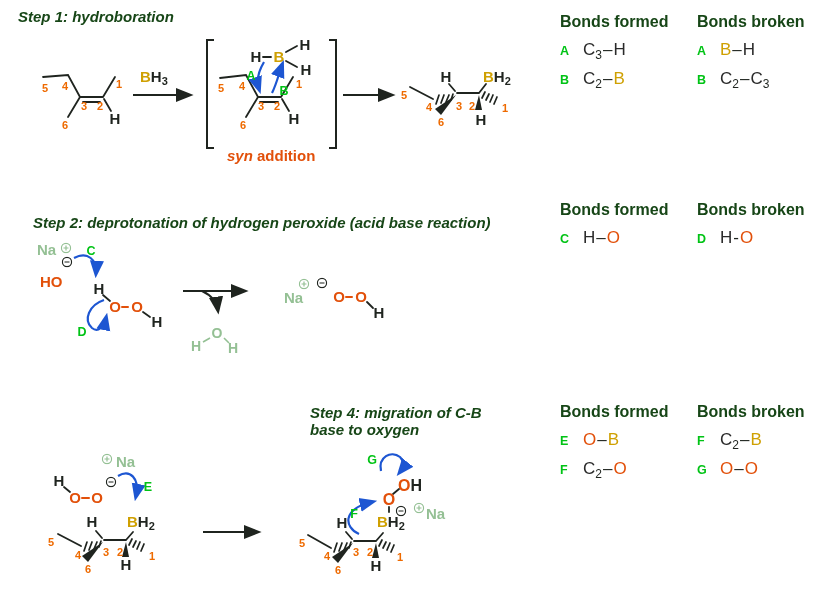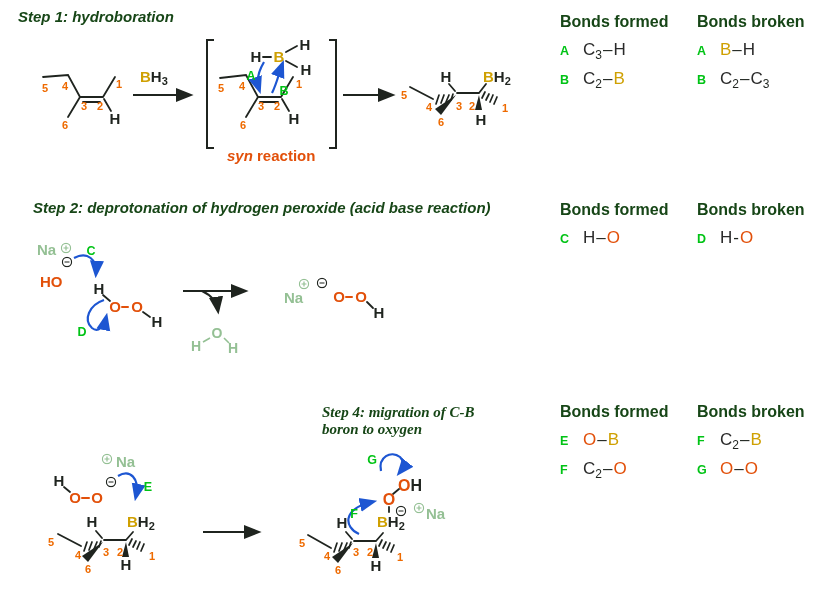--- a/index.html
+++ b/index.html
@@ -37,27 +37,27 @@
   .bracket{stroke:var(--ink);stroke-width:2;fill:none;}
   .chg-pale{color:var(--pale);}
   .chg-ink{color:var(--ink);}
 </style>
 </head>
 <body>
 
 <div id="canvas">
 
   <div class="abs step-title" style="left:18px;top:8px;">Step 1: hydroboration</div>
-  <div class="abs step-title" style="left:33px;top:199px;">Step 2: deprotonation of hydrogen peroxide (acid base reaction)</div>
-  <div class="abs step-title" style="left:322px;top:404px;line-height:17px;font-family:Liberation Serif, serif;">
+  <div class="abs step-title" style="left:33px;top:214px;">Step 2: deprotonation of hydrogen peroxide (acid base reaction)</div>
+  <div class="abs step-title" style="left:310px;top:404px;line-height:17px;">
     <div>Step 4: migration of C-B</div>
-    <div>boron to oxygen</div>
-  </div>
-
-  <div class="abs syn-label" style="left:227px;top:147px;"><span class="em">syn</span><span> reaction</span></div>
+    <div>base to oxygen</div>
+  </div>
+
+  <div class="abs syn-label" style="left:227px;top:147px;"><span class="em">syn</span><span> addition</span></div>
 
   <svg class="abs" style="left:0;top:0;" width="834" height="597" viewBox="0 0 834 597">
     <defs>
       <marker id="ah-ink" viewBox="0 0 10 8" refX="8" refY="4" markerWidth="9" markerHeight="8" orient="auto">
         <path d="M0,0 L10,4 L0,8 z" fill="var(--ink)"></path>
       </marker>
       <marker id="ah-blue" viewBox="0 0 10 8" refX="7" refY="4" markerWidth="8" markerHeight="7" orient="auto">
         <path d="M0,0 L10,4 L0,8 z" fill="var(--blue)"></path>
       </marker>
       <symbol id="sym-plus" viewBox="0 0 12 12">

